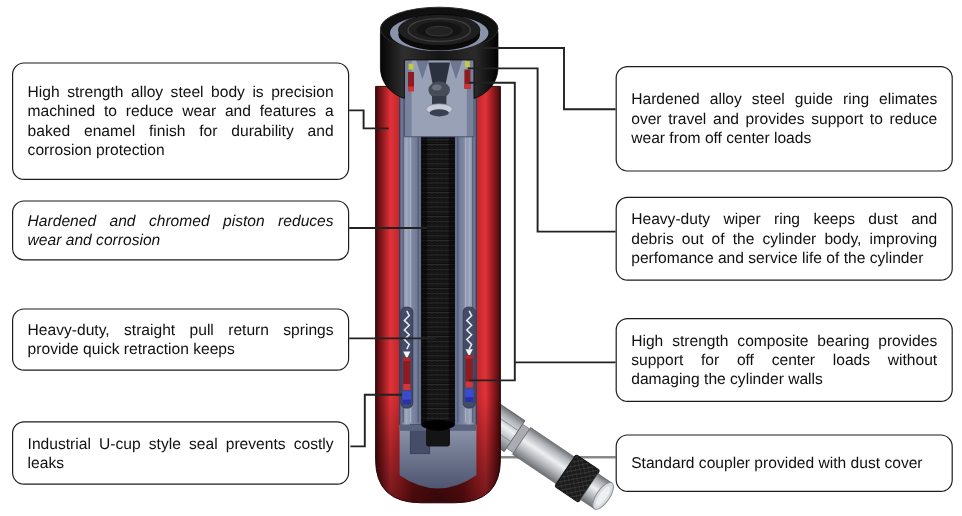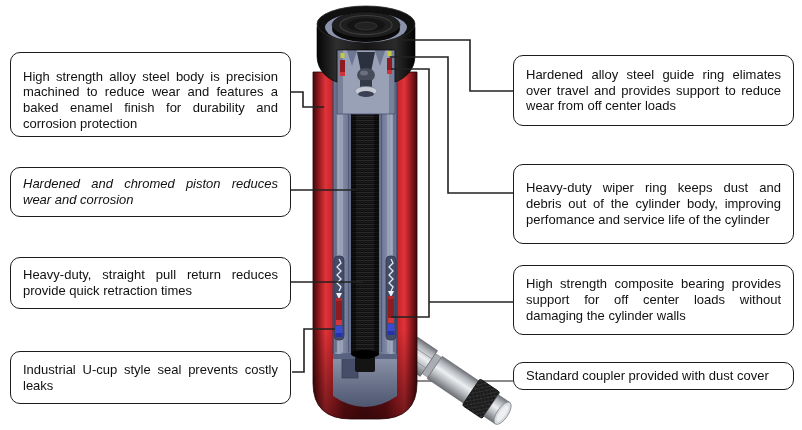--- a/index.html
+++ b/index.html
@@ -11,28 +11,28 @@
   svg.diagram{position:absolute;left:0;top:0;}
   .callout{
     position:absolute;background:#ffffff;border:1.4px solid #1c1c1c;
     border-radius:10px;display:flex;align-items:center;
     padding:4px 12px;box-sizing:border-box;
     font-size:13px;line-height:1.22;color:#111111;
   }
   .callout p{margin:0;width:100%;text-align:justify;}
   .cl{left:10px;width:281px;}
   .cr{left:513px;width:281px;}
-  #cb-body{top:52px;height:85px;align-items:flex-end;}
+  #cb-body{top:52px;height:98px;}
   #cb-piston{top:167px;height:50px;font-style:italic;}
   #cb-springs{top:257px;height:52px;}
   #cb-seal{top:351px;height:53px;}
-  #cb-guidering{top:55px;height:71px;}
-  #cb-wiper{top:164px;height:80px;}
+  #cb-guidering{top:55px;height:88px;}
+  #cb-wiper{top:164px;height:70px;}
   #cb-bearing{top:265px;height:70px;align-items:center;}
-  #cb-coupler{top:362px;height:28px;}
+  #cb-coupler{top:362px;height:48px;}
 </style>
 </head>
 <body>
 
 <div id="stage">
 
   <svg class="diagram" width="802" height="430" viewBox="0 0 802 430" aria-hidden="true">
     <defs>
       <linearGradient id="gRed" x1="0" y1="0" x2="1" y2="0">
         <stop offset="0" stop-color="#3f0a0c"></stop>
@@ -200,21 +200,21 @@
     </g>
   </svg>
 
   <div class="callout cl" id="cb-body">
     <p>High strength alloy steel body is precision machined to reduce wear and features a baked enamel finish for durability and corrosion protection</p>
   </div>
   <div class="callout cl" id="cb-piston">
     <p>Hardened and chromed piston reduces wear and corrosion</p>
   </div>
   <div class="callout cl" id="cb-springs">
-    <p>Heavy-duty, straight pull return reduces provide quick retraction times</p>
+    <p>Heavy-duty, straight pull return springs provide quick retraction keeps</p>
   </div>
   <div class="callout cl" id="cb-seal">
     <p>Industrial U-cup style seal prevents costly leaks</p>
   </div>
 
   <div class="callout cr" id="cb-guidering">
     <p>Hardened alloy steel guide ring elimates over travel and provides support to reduce wear from off center loads</p>
   </div>
   <div class="callout cr" id="cb-wiper">
     <p>Heavy-duty wiper ring keeps dust and debris out of the cylinder body, improving perfomance and service life of the cylinder</p>

